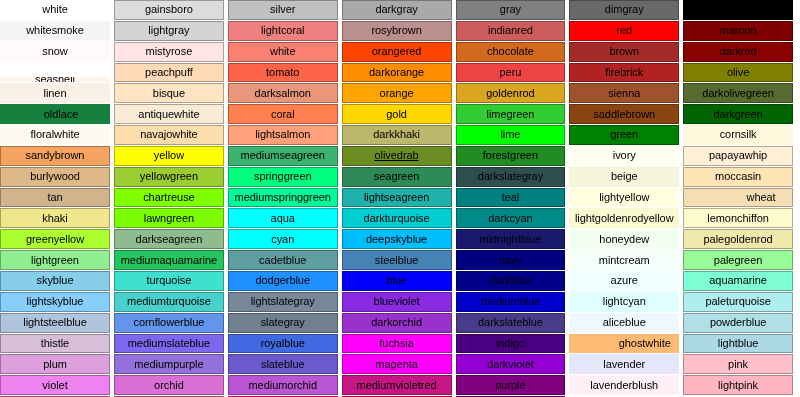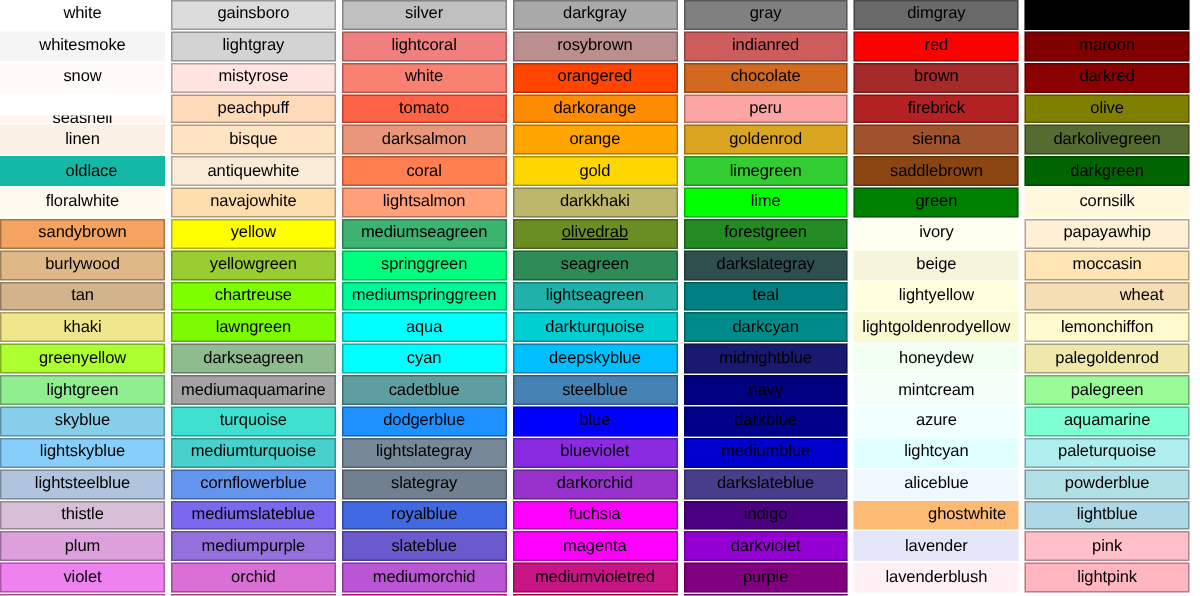--- a/index.html
+++ b/index.html
@@ -66,31 +66,31 @@
     <div class="swatch bordered" style="background: rgb(255, 228, 225);">mistyrose</div>
     <div class="swatch bordered" style="background: rgb(250, 128, 114);">white</div>
     <div class="swatch bordered" style="background: rgb(255, 69, 0);">orangered</div>
     <div class="swatch bordered" style="background: rgb(210, 105, 30);">chocolate</div>
     <div class="swatch bordered" style="background: rgb(165, 42, 42);">brown</div>
     <div class="swatch bordered" style="background: rgb(139, 0, 0);">darkred</div>
     <div class="swatch col1" style="background: rgb(255, 245, 238); margin-top: 14px;">seashell</div>
     <div class="swatch bordered" style="background: rgb(255, 218, 185);">peachpuff</div>
     <div class="swatch bordered" style="background: rgb(255, 99, 71);">tomato</div>
     <div class="swatch bordered" style="background: rgb(255, 140, 0);">darkorange</div>
-    <div class="swatch bordered" style="background: #fca5a5;">peru</div>
+    <div class="swatch bordered" style="background: #ef4444;">peru</div>
     <div class="swatch bordered" style="background: rgb(178, 34, 34);">firebrick</div>
     <div class="swatch bordered" style="background: rgb(128, 128, 0);">olive</div>
     <div class="swatch col1" style="background: rgb(250, 240, 230);">linen</div>
     <div class="swatch bordered" style="background: rgb(255, 228, 196);">bisque</div>
     <div class="swatch bordered" style="background: rgb(233, 150, 122);">darksalmon</div>
     <div class="swatch bordered" style="background: rgb(255, 165, 0);">orange</div>
     <div class="swatch bordered" style="background: rgb(218, 165, 32);">goldenrod</div>
     <div class="swatch bordered" style="background: rgb(160, 82, 45);">sienna</div>
     <div class="swatch bordered" style="background: rgb(85, 107, 47);">darkolivegreen</div>
-    <div class="swatch col1" style="background: #14b8a6; padding-left: 12px;">oldlace</div>
+    <div class="swatch col1" style="background: #15803d; padding-left: 12px;">oldlace</div>
     <div class="swatch bordered" style="background: rgb(250, 235, 215);">antiquewhite</div>
     <div class="swatch bordered" style="background: rgb(255, 127, 80);">coral</div>
     <div class="swatch bordered" style="background: rgb(255, 215, 0);">gold</div>
     <div class="swatch bordered" style="background: rgb(50, 205, 50);">limegreen</div>
     <div class="swatch bordered" style="background: rgb(139, 69, 19);">saddlebrown</div>
     <div class="swatch bordered" style="background: rgb(0, 100, 0);">darkgreen</div>
     <div class="swatch col1" style="background: rgb(255, 250, 240);">floralwhite</div>
     <div class="swatch bordered" style="background: rgb(255, 222, 173);">navajowhite</div>
     <div class="swatch bordered" style="background: rgb(255, 160, 122);">lightsalmon</div>
     <div class="swatch bordered" style="background: rgb(189, 183, 107);">darkkhaki</div>
@@ -126,21 +126,21 @@
     <div class="swatch col1" style="background: rgb(250, 250, 210);">lightgoldenrodyellow</div>
     <div class="swatch bordered" style="background: rgb(255, 250, 205);">lemonchiffon</div>
     <div class="swatch bordered" style="background: rgb(173, 255, 47);">greenyellow</div>
     <div class="swatch bordered" style="background: rgb(143, 188, 143);">darkseagreen</div>
     <div class="swatch bordered" style="background: rgb(0, 255, 255);">cyan</div>
     <div class="swatch bordered" style="background: rgb(0, 191, 255);">deepskyblue</div>
     <div class="swatch bordered" style="background: rgb(25, 25, 112);">midnightblue</div>
     <div class="swatch col1" style="background: rgb(240, 255, 240);">honeydew</div>
     <div class="swatch bordered" style="background: rgb(238, 232, 170);">palegoldenrod</div>
     <div class="swatch bordered" style="background: rgb(144, 238, 144);">lightgreen</div>
-    <div class="swatch bordered" style="background: #a3a3a3;">mediumaquamarine</div>
+    <div class="swatch bordered" style="background: #22c55e;">mediumaquamarine</div>
     <div class="swatch bordered" style="background: rgb(95, 158, 160);">cadetblue</div>
     <div class="swatch bordered" style="background: rgb(70, 130, 180);">steelblue</div>
     <div class="swatch bordered" style="background: rgb(0, 0, 128);">navy</div>
     <div class="swatch col1" style="background: rgb(245, 255, 250);">mintcream</div>
     <div class="swatch bordered" style="background: rgb(152, 251, 152);">palegreen</div>
     <div class="swatch bordered" style="background: rgb(135, 206, 235);">skyblue</div>
     <div class="swatch bordered" style="background: rgb(64, 224, 208);">turquoise</div>
     <div class="swatch bordered" style="background: rgb(30, 144, 255);">dodgerblue</div>
     <div class="swatch bordered" style="background: rgb(0, 0, 255);">blue</div>
     <div class="swatch bordered" style="background: rgb(0, 0, 139);">darkblue</div>

